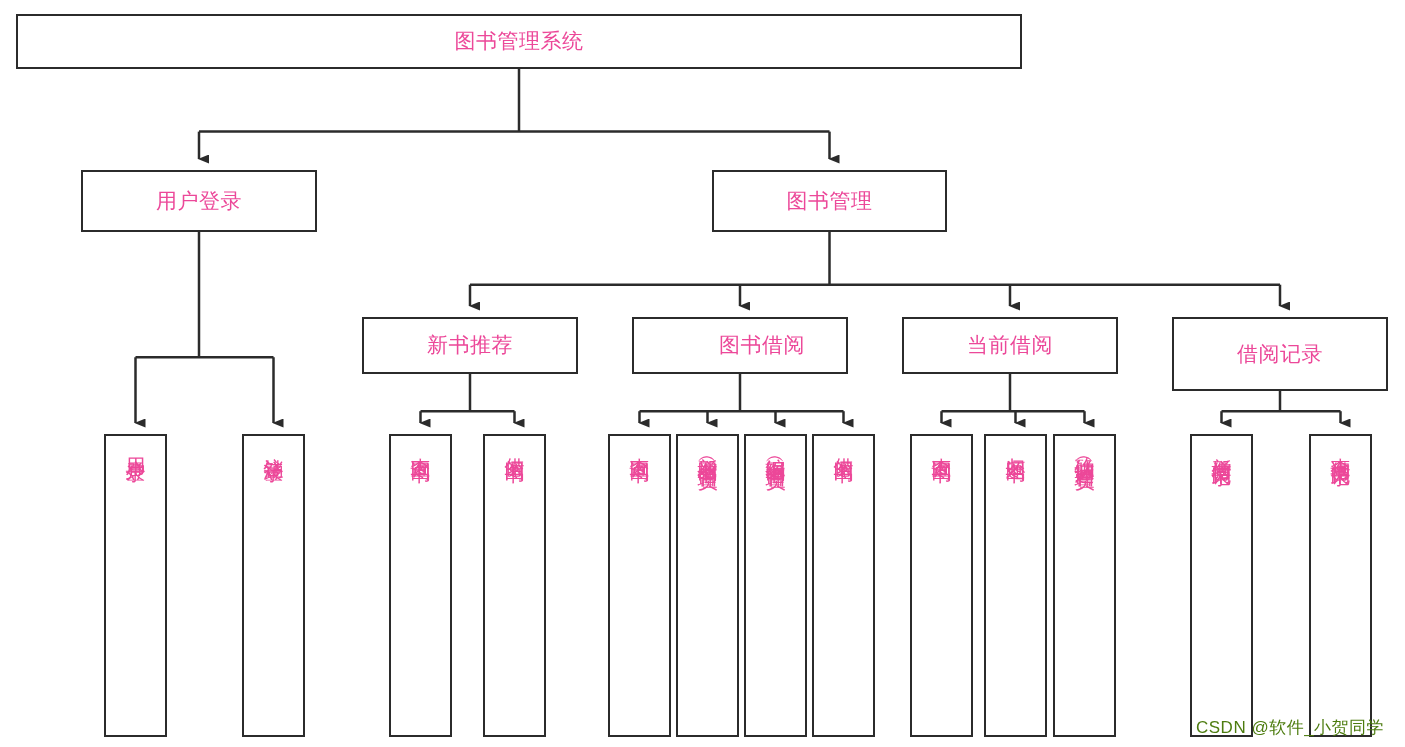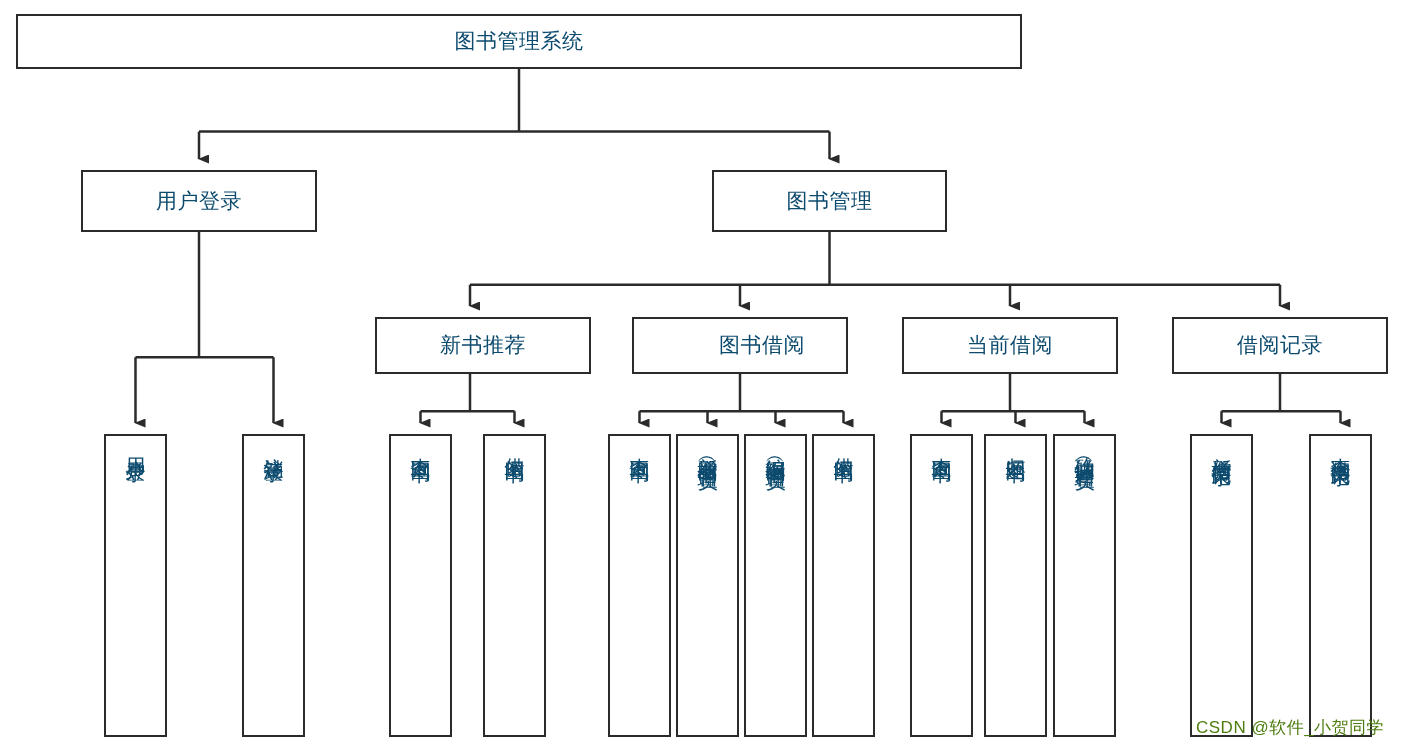--- a/index.html
+++ b/index.html
@@ -30,21 +30,21 @@
     position: absolute;
     box-sizing: border-box;
     background: #ffffff;
     border: 2.5px solid #2b2b2b;
     display: flex;
     align-items: center;
     justify-content: center;
     z-index: 2;
   }
   .node-label {
-    color: #0c4a6e;
+    color: #ec4899;
     font-size: 21px;
     line-height: 1.18;
     letter-spacing: 0.5px;
     white-space: nowrap;
     text-align: center;
   }
   
   .node.leaf {
     align-items: flex-start;
     justify-content: center;
@@ -120,30 +120,30 @@
     <span class="node-label">图书管理系统</span>
   </div>
 
   <div class="node" style="left: 81px; top: 170px; width: 236px; height: 62px;">
     <span class="node-label">用户登录</span>
   </div>
   <div class="node" style="left: 712px; top: 170px; width: 235px; height: 62px;">
     <span class="node-label">图书管理</span>
   </div>
 
-  <div class="node" style="left: 362px; top: 317px; width: 216px; height: 57px; margin-left: 13px;">
+  <div class="node" style="left: 362px; top: 317px; width: 216px; height: 57px;">
     <span class="node-label">新书推荐</span>
   </div>
   <div class="node" style="left: 632px; top: 317px; width: 216px; height: 57px; padding-left: 44px;">
     <span class="node-label">图书借阅</span>
   </div>
   <div class="node" style="left: 902px; top: 317px; width: 216px; height: 57px;">
     <span class="node-label">当前借阅</span>
   </div>
-  <div class="node" style="left: 1172px; top: 317px; width: 216px; height: 57px;">
+  <div class="node" style="left: 1172px; top: 317px; width: 216px; height: 74px;">
     <span class="node-label">借阅记录</span>
   </div>
 
   <div class="node leaf" style="left: 104px; top: 434px; width: 63px; height: 303px;">
     <span class="node-label">用户登录</span>
   </div>
   <div class="node leaf" style="left: 242px; top: 434px; width: 63px; height: 303px;">
     <span class="node-label">注销登录</span>
   </div>
 

